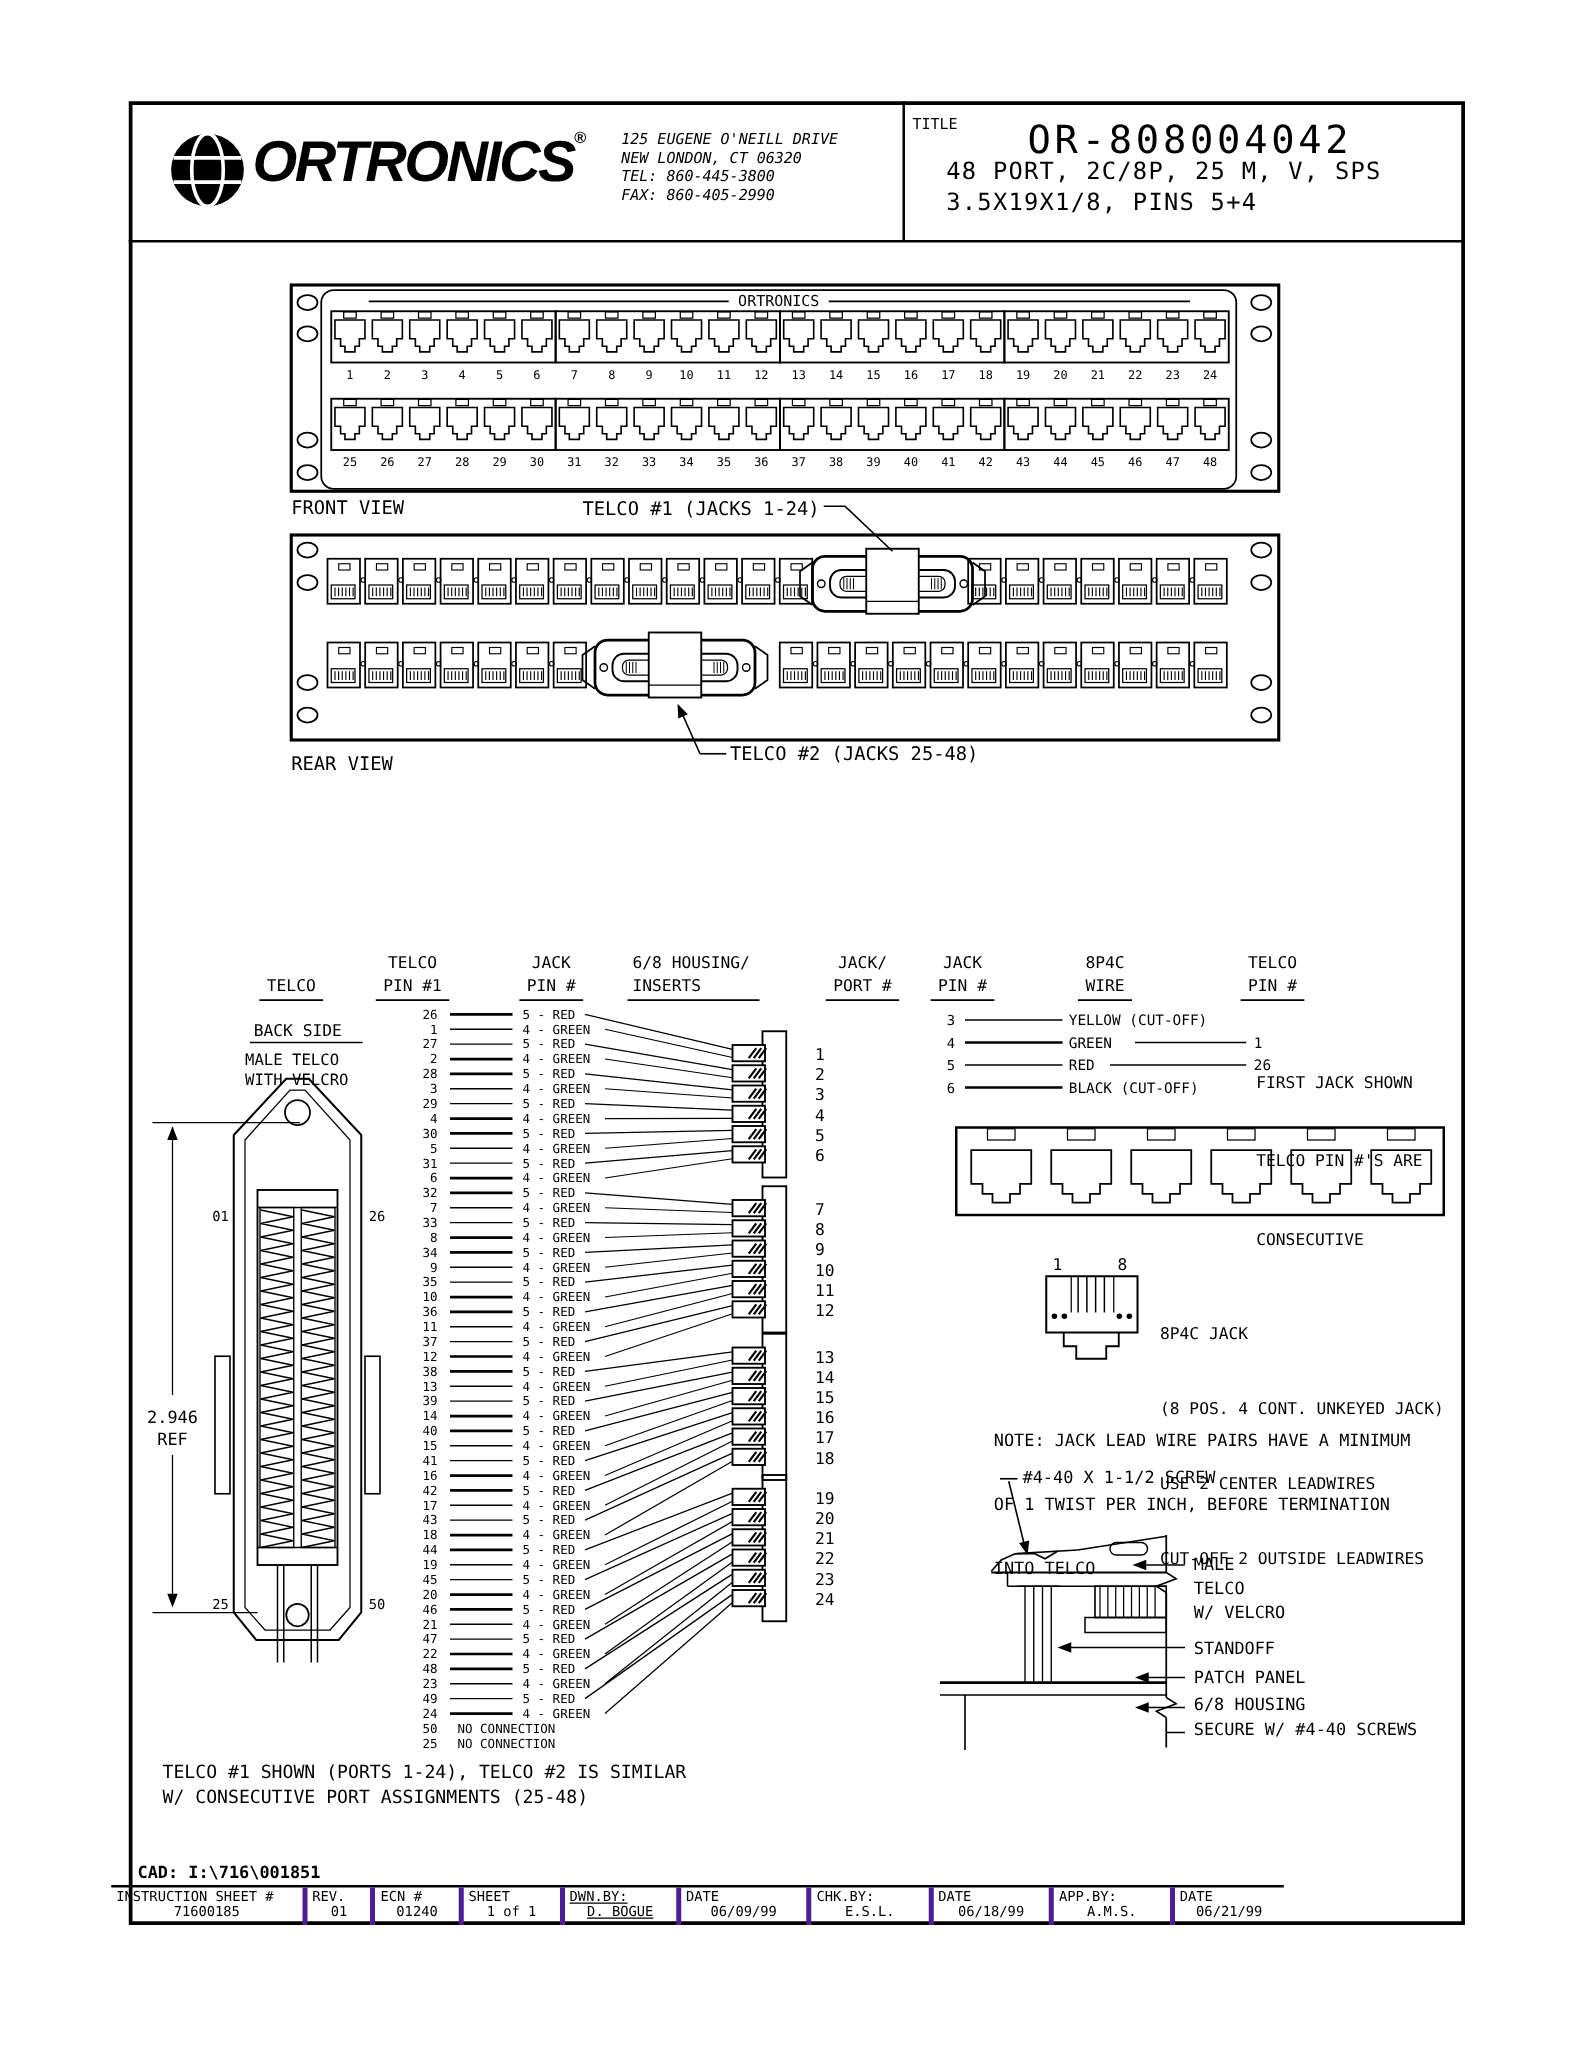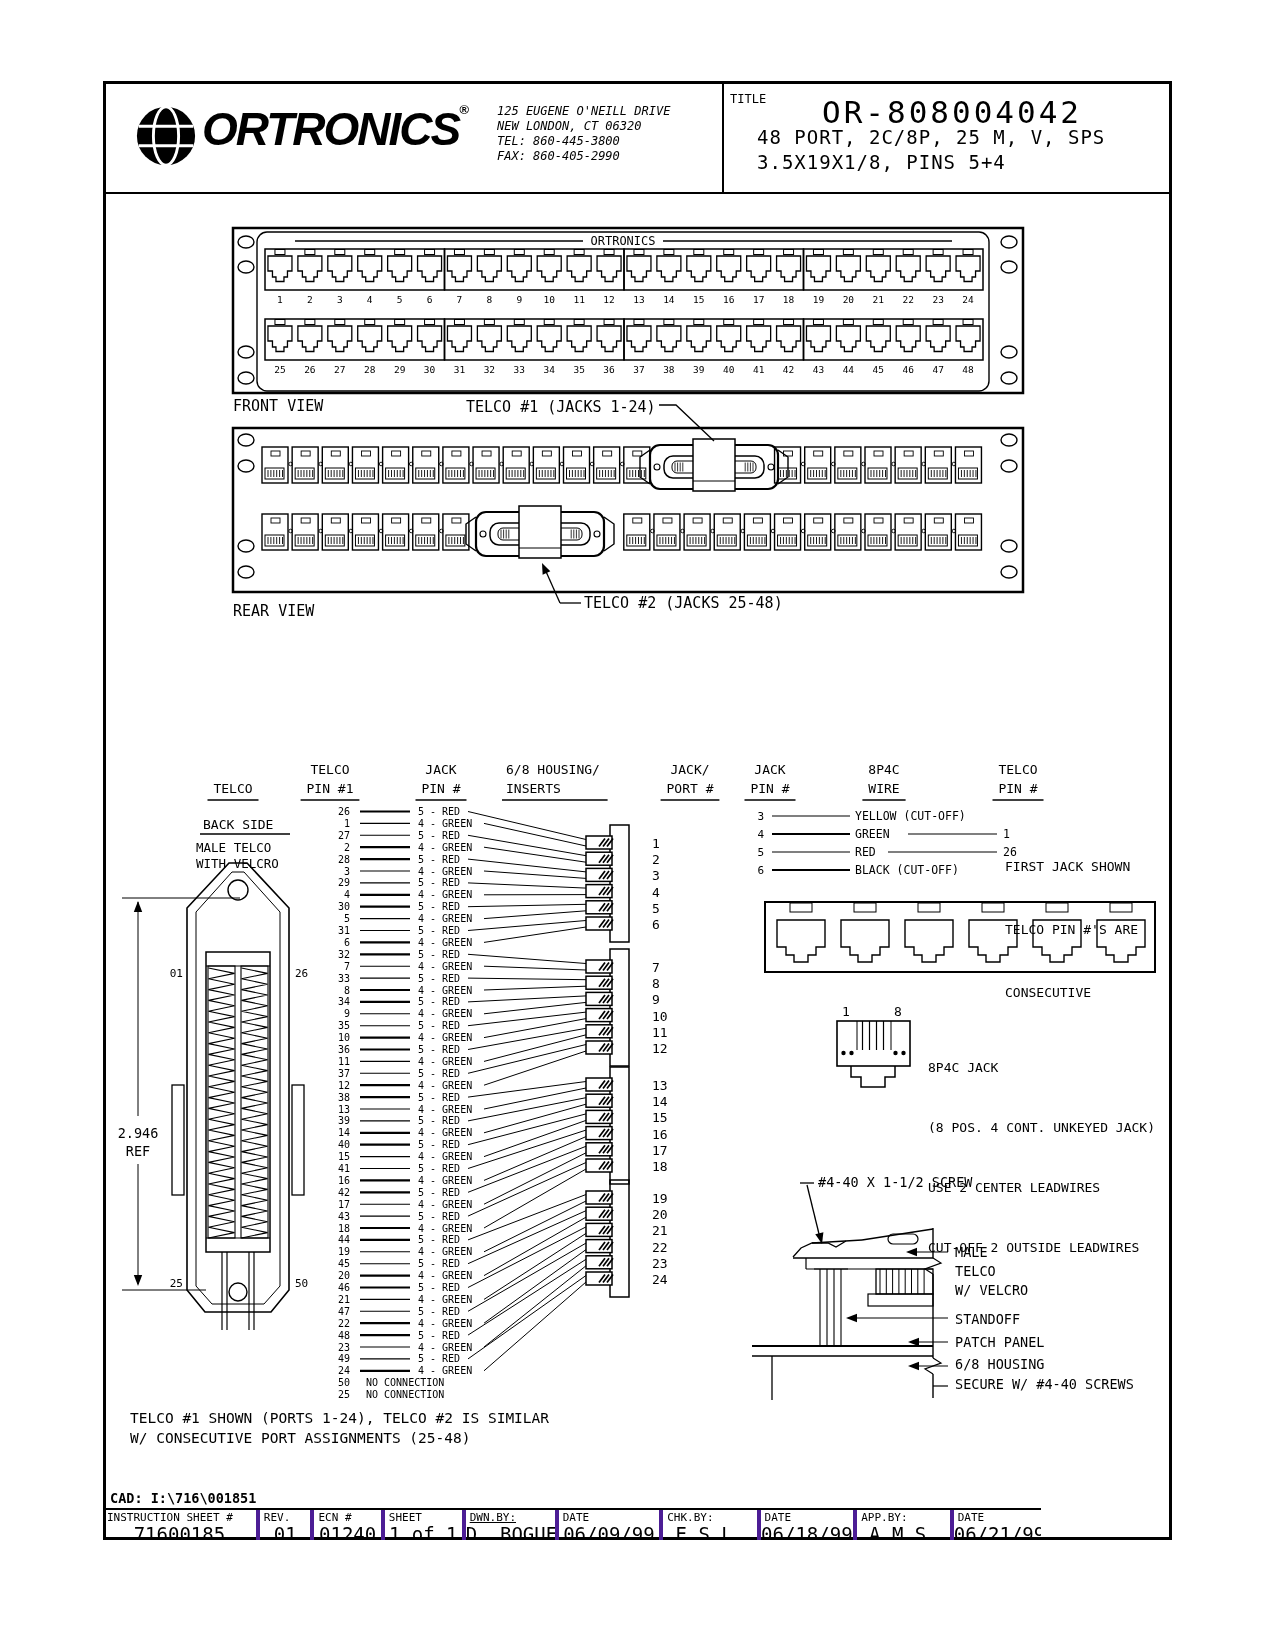--- a/index.html
+++ b/index.html
@@ -17,21 +17,21 @@
   .viewlabel{font-size:15px;white-space:nowrap}
   .note13{font-size:13px;line-height:20px;white-space:pre}
   .note135{font-size:13.5px;line-height:17px;white-space:pre}
   .asmlabel{font-size:13.5px;white-space:nowrap}
   .bnote{font-size:14.5px;white-space:nowrap}
   .cadline{font-size:13.5px;font-weight:bold;white-space:nowrap}
   .ftable{display:flex;border-top:2.5px solid #000;height:32px;box-sizing:border-box}
   .fcell{box-sizing:border-box;border-left:4px solid #4c1d95;position:relative;overflow:hidden}
   .fcell:first-child{border-left:none}
   .flabel{font-size:11px;padding:1px 0 0 4px;white-space:nowrap}
-  .fvalue{font-size:19px;text-align:center;white-space:nowrap;margin-top:-1px}
+  .fvalue{font-size:11px;text-align:center;white-space:nowrap;margin-top:-1px}
 </style>
 </head>
 <body>
 
 <div class="sheet">
 
   <svg id="cad" class="abs canvas" width="1275" height="1651" viewBox="0 0 1275 1651" style="font-family:'DejaVu Sans Mono',monospace">
       <rect x="233" y="228" width="790" height="165" rx="0" fill="none" stroke="#000" stroke-width="2.5"></rect>
       <rect x="257" y="232" width="732" height="159" rx="10" fill="none" stroke="#000" stroke-width="1.4"></rect>
       <text x="623" y="245" font-size="12" text-anchor="middle" fill="#000">ORTRONICS</text>
@@ -1129,34 +1129,39 @@
     <div>FIRST JACK SHOWN</div>
     <div>TELCO PIN #'S ARE</div>
     <div>CONSECUTIVE</div>
   </div>
   <div class="abs note13" style="left:928px;top:1018px">
     <div>8P4C JACK</div>
     <div>(8 POS. 4 CONT. UNKEYED JACK)</div>
     <div>USE 2 CENTER LEADWIRES</div>
     <div>CUT-OFF 2 OUTSIDE LEADWIRES</div>
   </div>
+  <div class="abs note135" style="left:795px;top:1111px">
+    <div>NOTE: JACK LEAD WIRE PAIRS HAVE A MINIMUM</div>
+    <div>OF 1 TWIST PER INCH, BEFORE TERMINATION</div>
+    <div>INTO TELCO</div>
+  </div>
   <div class="abs asmlabel" style="left:818px;top:1174px">#4-40 X 1-1/2 SCREW</div>
   <div class="abs asmlabel" style="left:955px;top:1244px">MALE</div>
   <div class="abs asmlabel" style="left:955px;top:1263px">TELCO</div>
   <div class="abs asmlabel" style="left:955px;top:1282px">W/ VELCRO</div>
   <div class="abs asmlabel" style="left:955px;top:1311px">STANDOFF</div>
   <div class="abs asmlabel" style="left:955px;top:1334px">PATCH PANEL</div>
   <div class="abs asmlabel" style="left:955px;top:1356px">6/8 HOUSING</div>
   <div class="abs asmlabel" style="left:955px;top:1376px">SECURE W/ #4-40 SCREWS</div>
 
   <div class="abs bnote" style="left:130px;top:1410px">TELCO #1 SHOWN (PORTS 1-24), TELCO #2 IS SIMILAR</div>
   <div class="abs bnote" style="left:130px;top:1430px">W/ CONSECUTIVE PORT ASSIGNMENTS (25-48)</div>
 
   <div class="abs cadline" style="left:110px;top:1490px">CAD: I:\716\001851</div>
-  <div class="abs ftable" id="ftable" style="left:103px;top:1508px;width:938px">
+  <div class="abs ftable" id="ftable" style="left:89px;top:1508px;width:938px">
       <div class="fcell" style="width: 175px;">
         <div class="flabel">INSTRUCTION SHEET #</div>
         <div class="fvalue">71600185</div>
       </div>
       <div class="fcell" style="width: 62px;">
         <div class="flabel">REV.</div>
         <div class="fvalue">01</div>
       </div>
       <div class="fcell" style="width: 80px;">
         <div class="flabel">ECN #</div>

